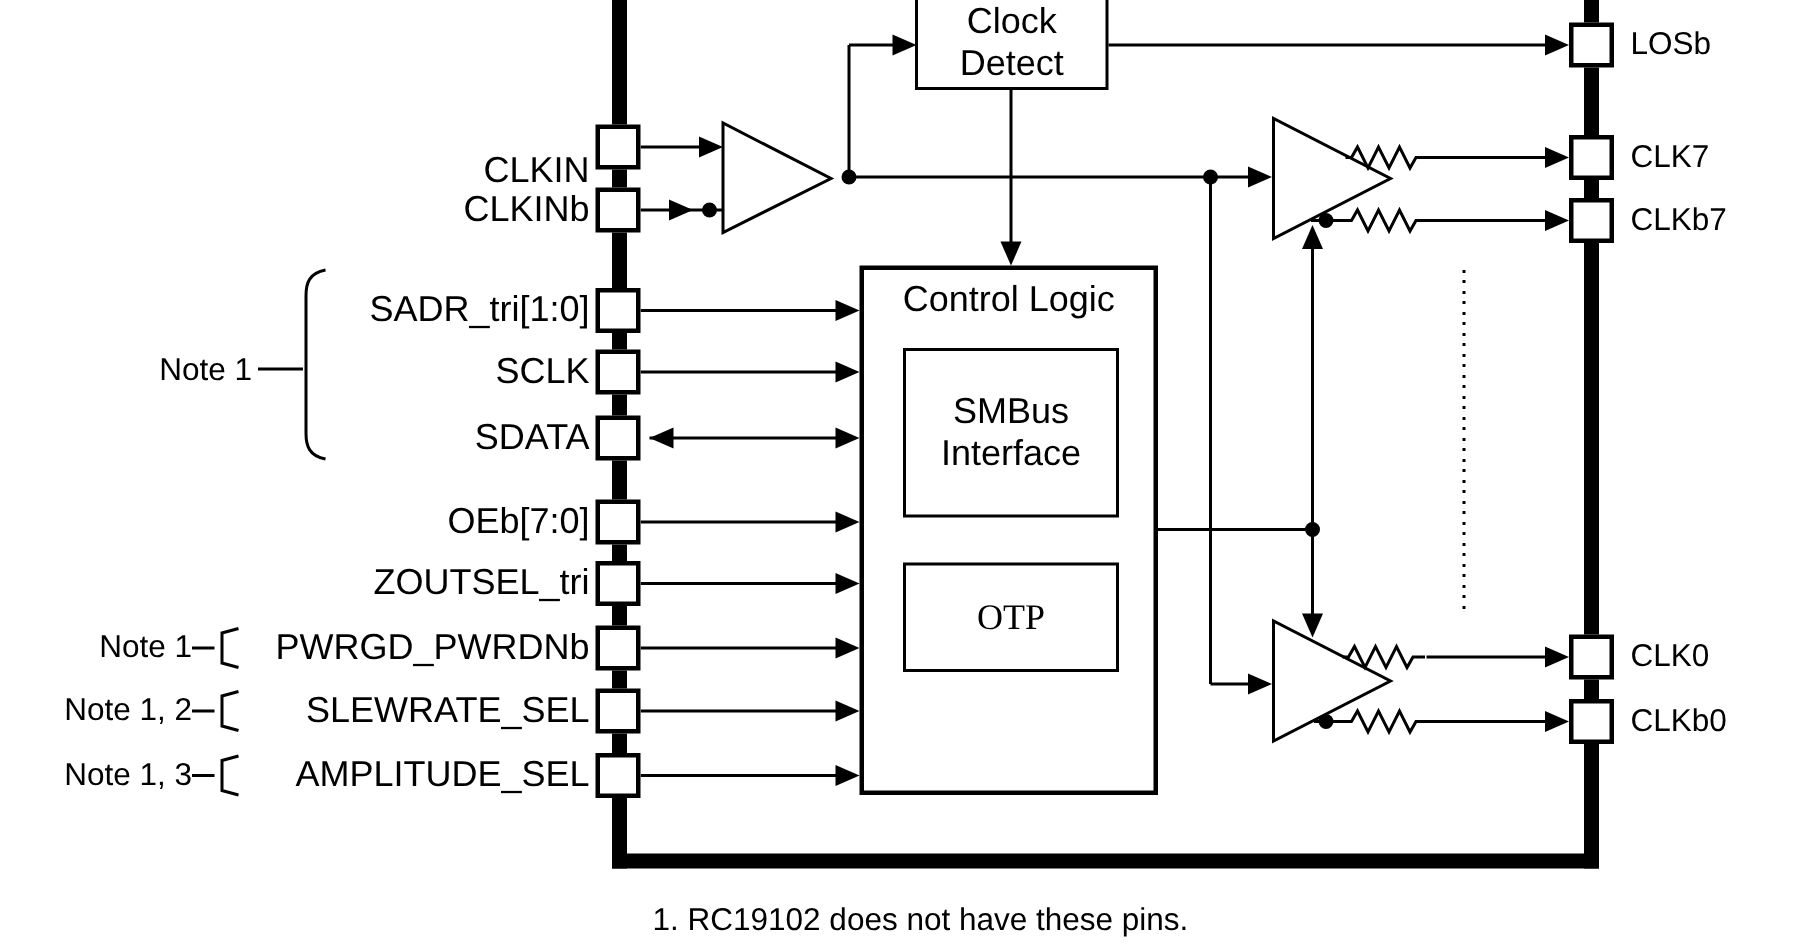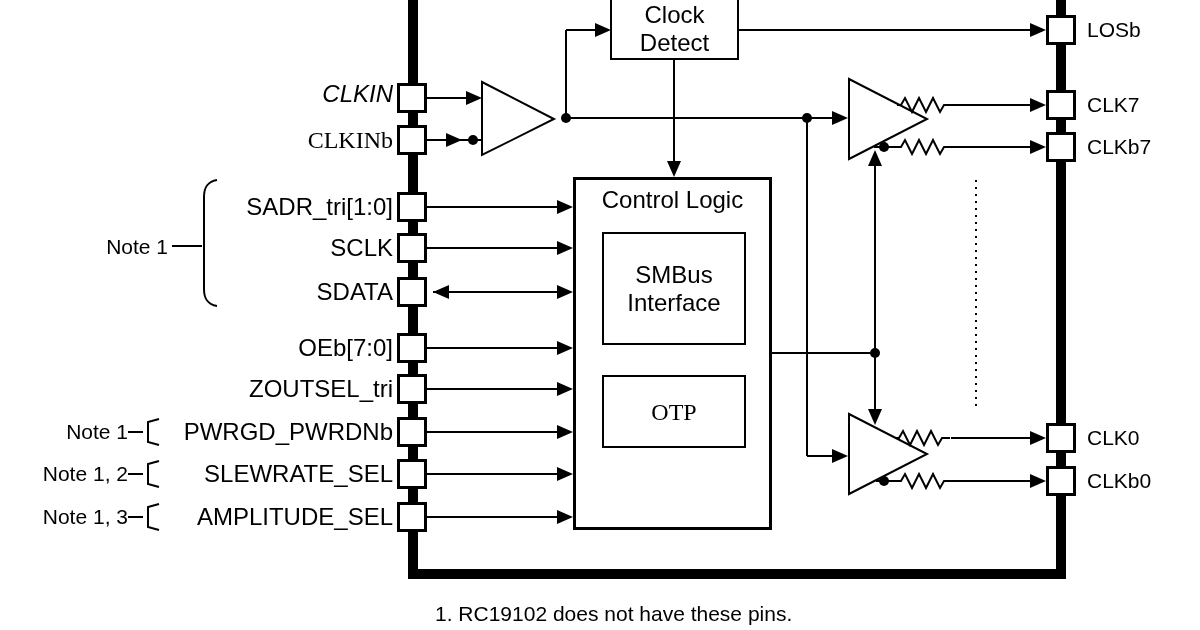--- a/index.html
+++ b/index.html
@@ -157,22 +157,22 @@
   <div class="pin" style="left:397px;top:417px;"></div>
   <div class="pin" style="left:397px;top:459px;"></div>
   <div class="pin" style="left:397px;top:502px;"></div>
 
   <div class="pin" style="left:1046px;top:15px;"></div>
   <div class="pin" style="left:1046px;top:90px;"></div>
   <div class="pin" style="left:1046px;top:132px;"></div>
   <div class="pin" style="left:1046px;top:423px;"></div>
   <div class="pin" style="left:1046px;top:466px;"></div>
 
-  <div class="lbl" style="right:807px;top:94px;font-style:italic;">CLKIN</div>
-  <div class="lbl" style="right:807px;top:140px;font-family:Liberation Serif, serif;">CLKINb</div>
+  <div class="lbl" style="right:807px;top:114px;">CLKIN</div>
+  <div class="lbl" style="right:807px;top:140px;">CLKINb</div>
   <div class="lbl" style="right:807px;top:207px;">SADR_tri[1:0]</div>
   <div class="lbl" style="right:807px;top:248px;">SCLK</div>
   <div class="lbl" style="right:807px;top:292px;">SDATA</div>
   <div class="lbl" style="right:807px;top:348px;">OEb[7:0]</div>
   <div class="lbl" style="right:807px;top:389px;">ZOUTSEL_tri</div>
   <div class="lbl" style="right:807px;top:432px;">PWRGD_PWRDNb</div>
   <div class="lbl" style="right:807px;top:474px;">SLEWRATE_SEL</div>
   <div class="lbl" style="right:807px;top:517px;">AMPLITUDE_SEL</div>
 
   <div class="lbl right-col" style="left:1087px;top:30px;">LOSb</div>

